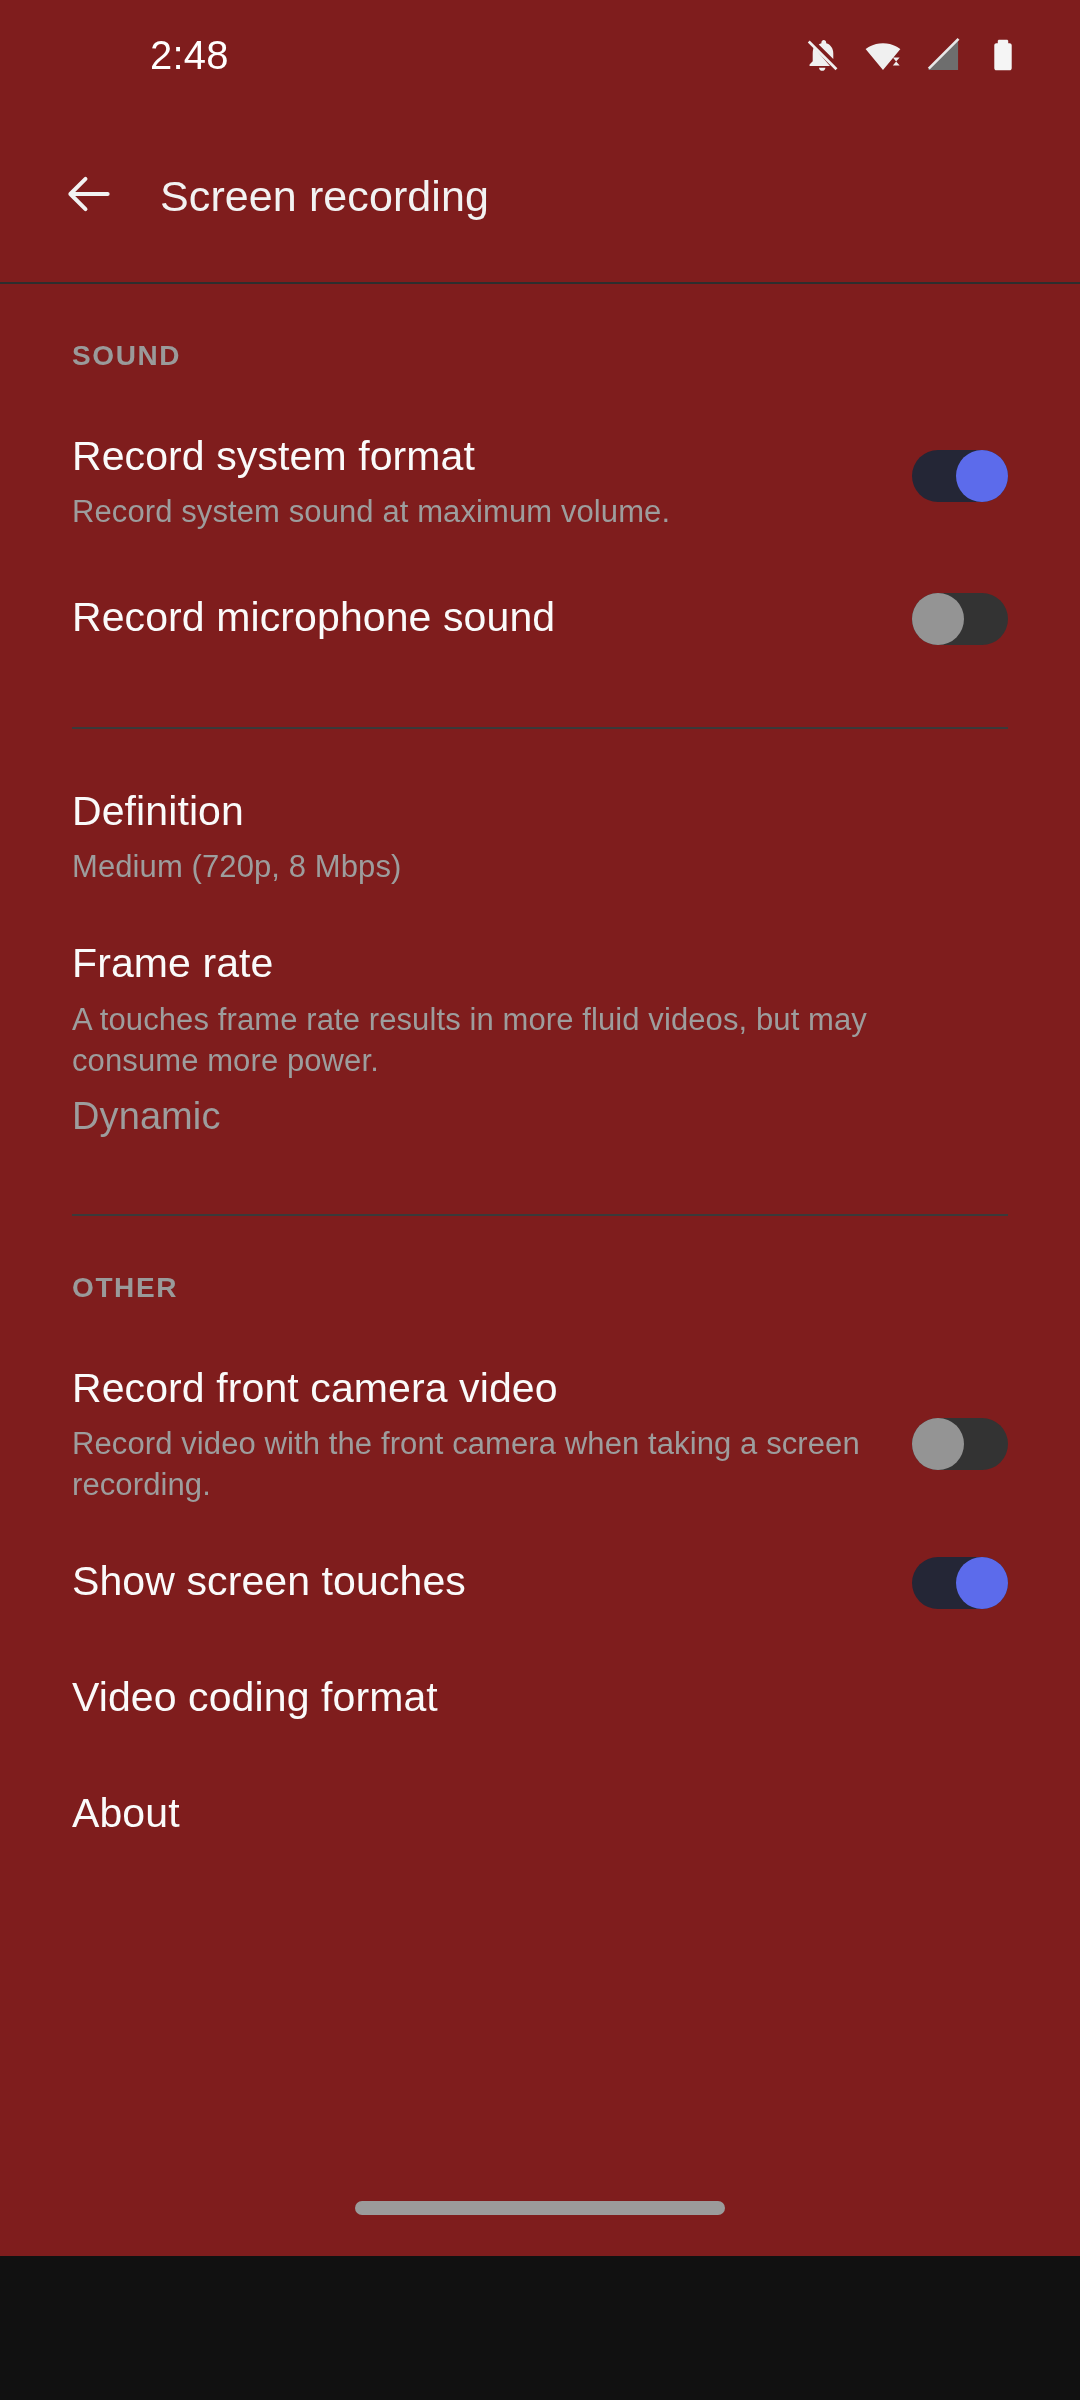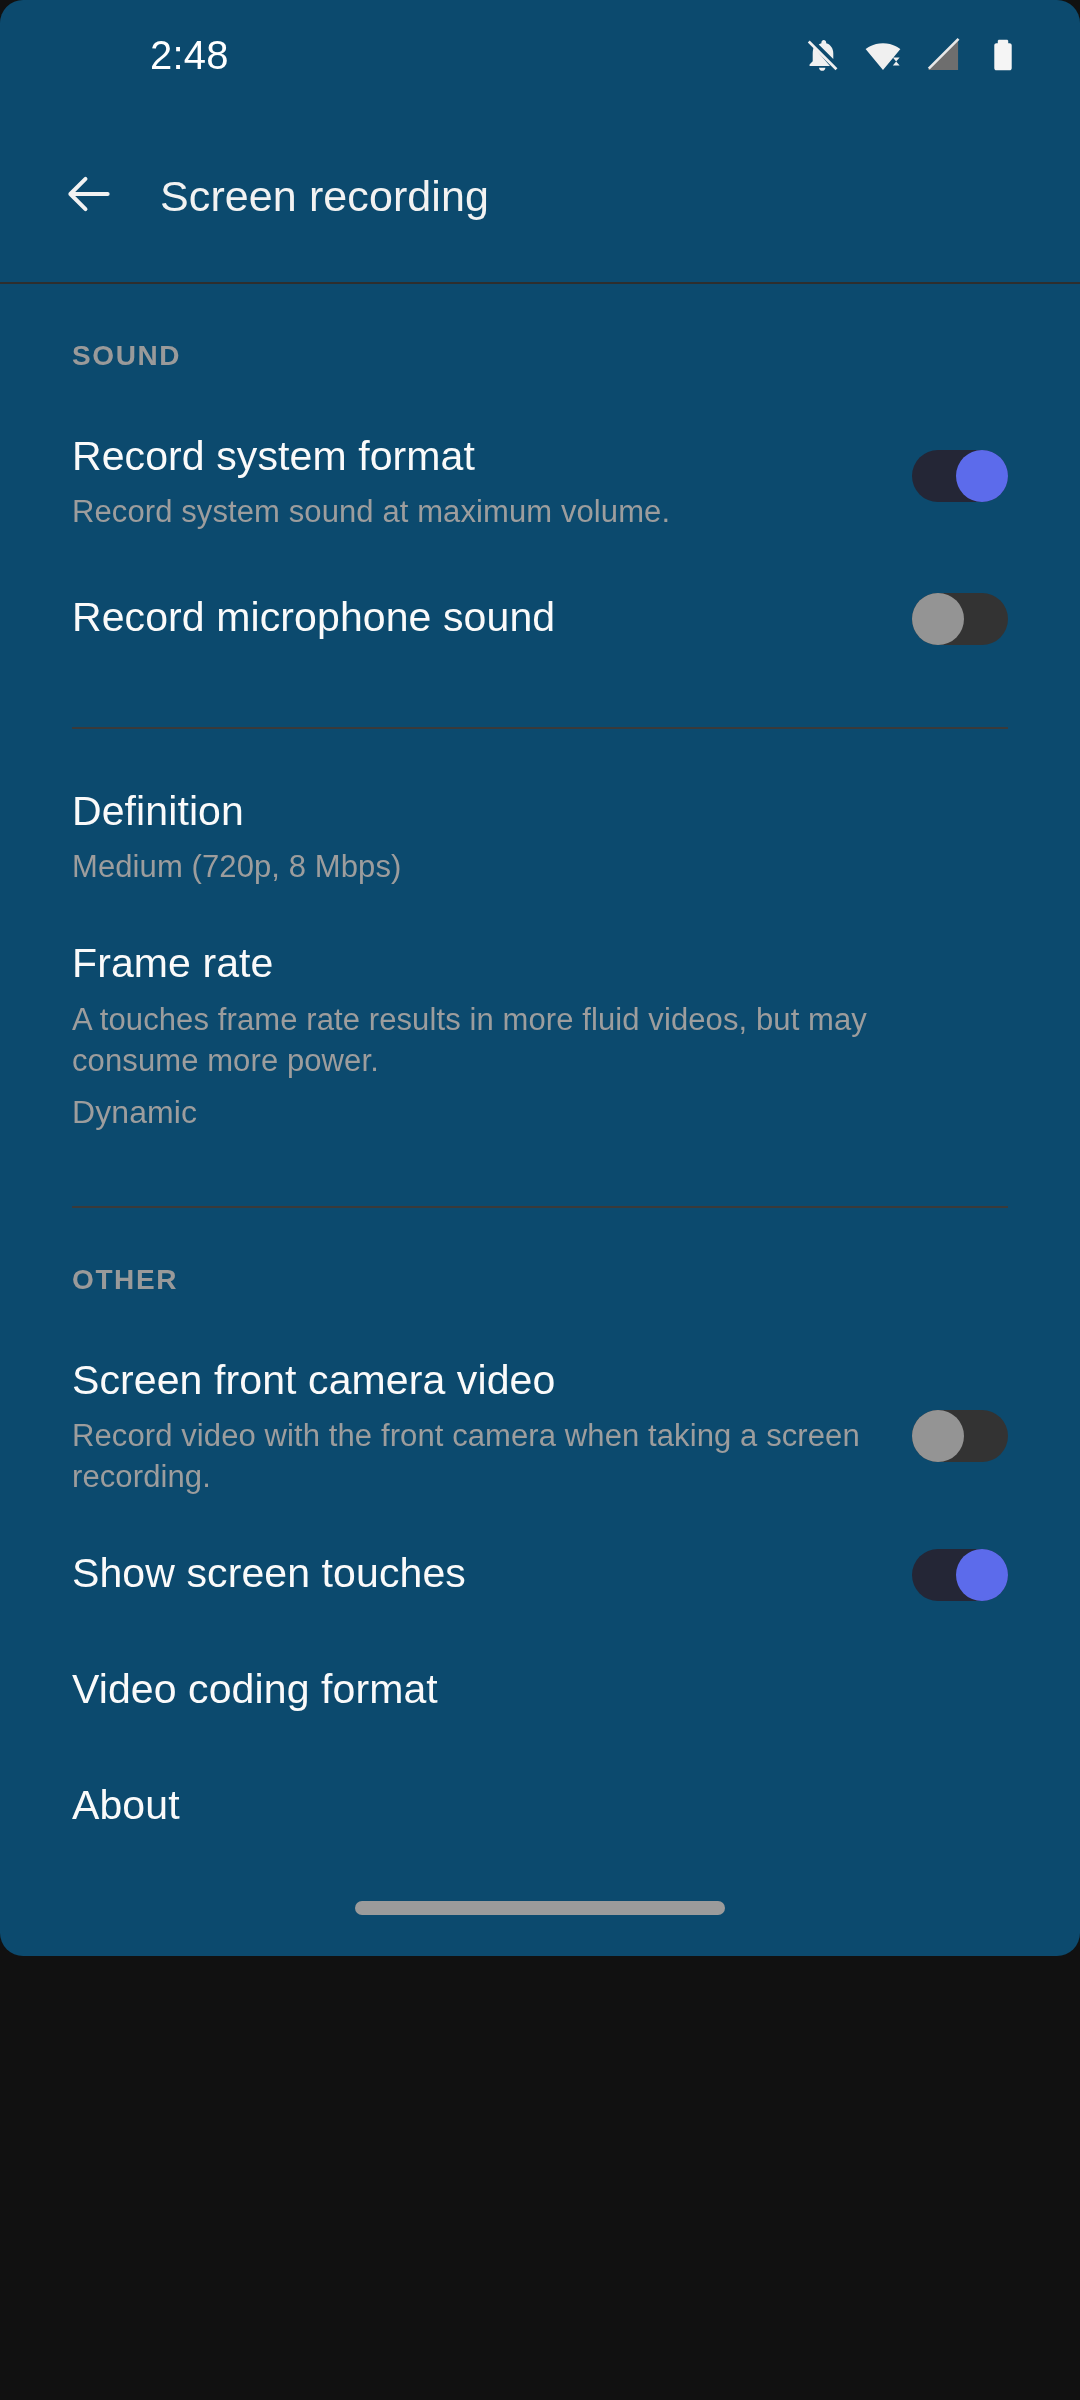--- a/index.html
+++ b/index.html
@@ -12,25 +12,24 @@
     width: 1080px;
     height: 2400px;
     overflow: hidden;
     font-family: "Liberation Sans", sans-serif;
     -webkit-font-smoothing: antialiased;
   }
 
   .phone {
     position: relative;
     width: 1080px;
-    height: 1956px;
-    background: #0c4a6e;
+    height: 2256px;
+    background: #7f1d1d;
     display: flex;
     flex-direction: column;
-    border-radius: 23px;
   }
 
   
   .status-bar {
     height: 110px;
     flex: 0 0 110px;
     display: flex;
     align-items: center;
     justify-content: space-between;
     padding: 0 58px 0 150px;
@@ -116,21 +115,21 @@
   .row-summary {
     color: #9D9D9D;
     font-size: 31px;
     font-weight: 400;
     line-height: 1.33;
     margin-top: 11px;
     letter-spacing: 0.1px;
   }
   .row-value {
     color: #9D9D9D;
-    font-size: 32px;
+    font-size: 38px;
     font-weight: 400;
     line-height: 1.33;
     margin-top: 10px;
     letter-spacing: 0.1px;
   }
 
   .row-control {
     flex: 0 0 auto;
     display: flex;
     align-items: center;
@@ -283,21 +282,21 @@
       </div>
     </div>
 
     <div class="divider" style="margin-top:72px;"></div>
 
     <div class="section-header">OTHER</div>
     <div class="gap-after-header"></div>
 
     <div class="row" style="margin-top:24px;">
       <div class="row-text">
-        <div class="row-title">Screen front camera video</div>
+        <div class="row-title">Record front camera video</div>
         <div class="row-summary">Record video with the front camera when taking a screen recording.</div>
       </div>
       <div class="row-control" style="padding-top:54px;">
         <div class="switch off">
           <div class="thumb"></div>
         </div>
       </div>
     </div>
 
     <div class="row" style="margin-top:52px;">

